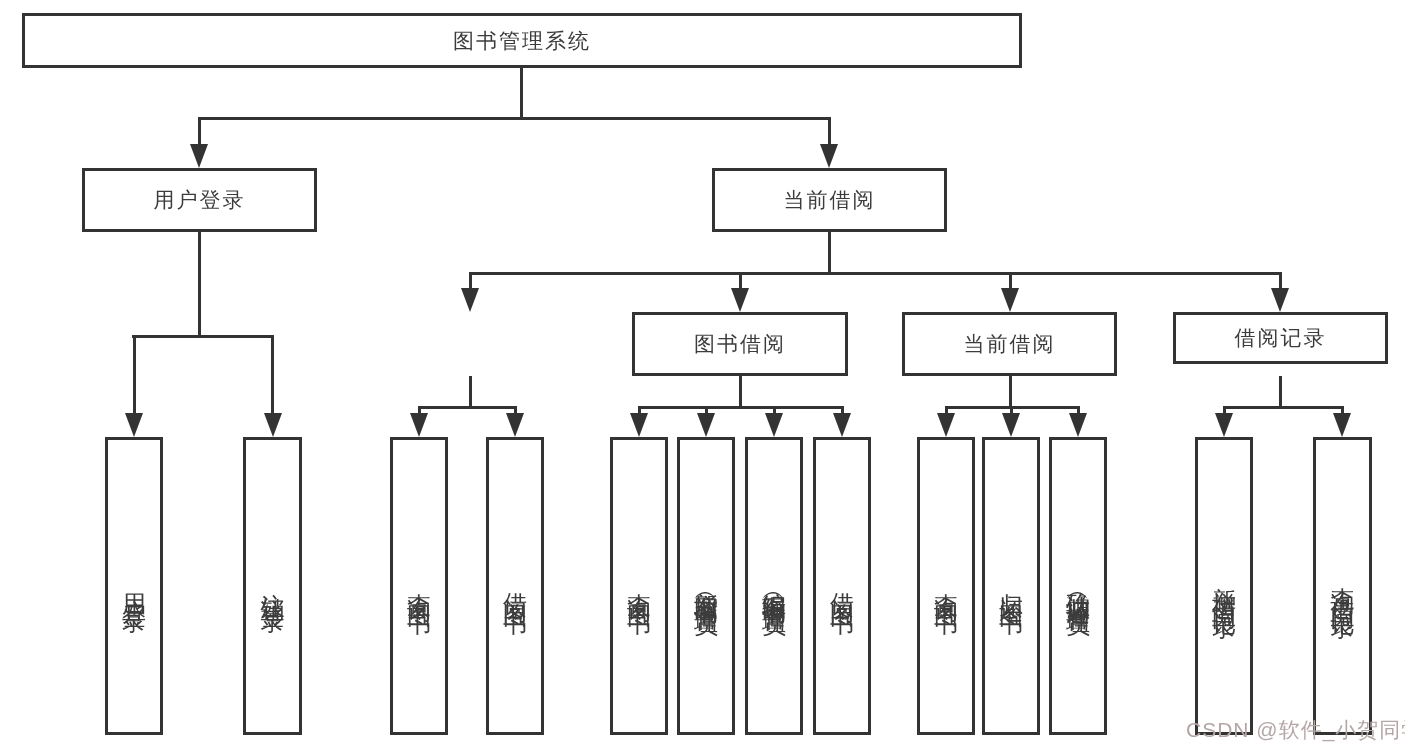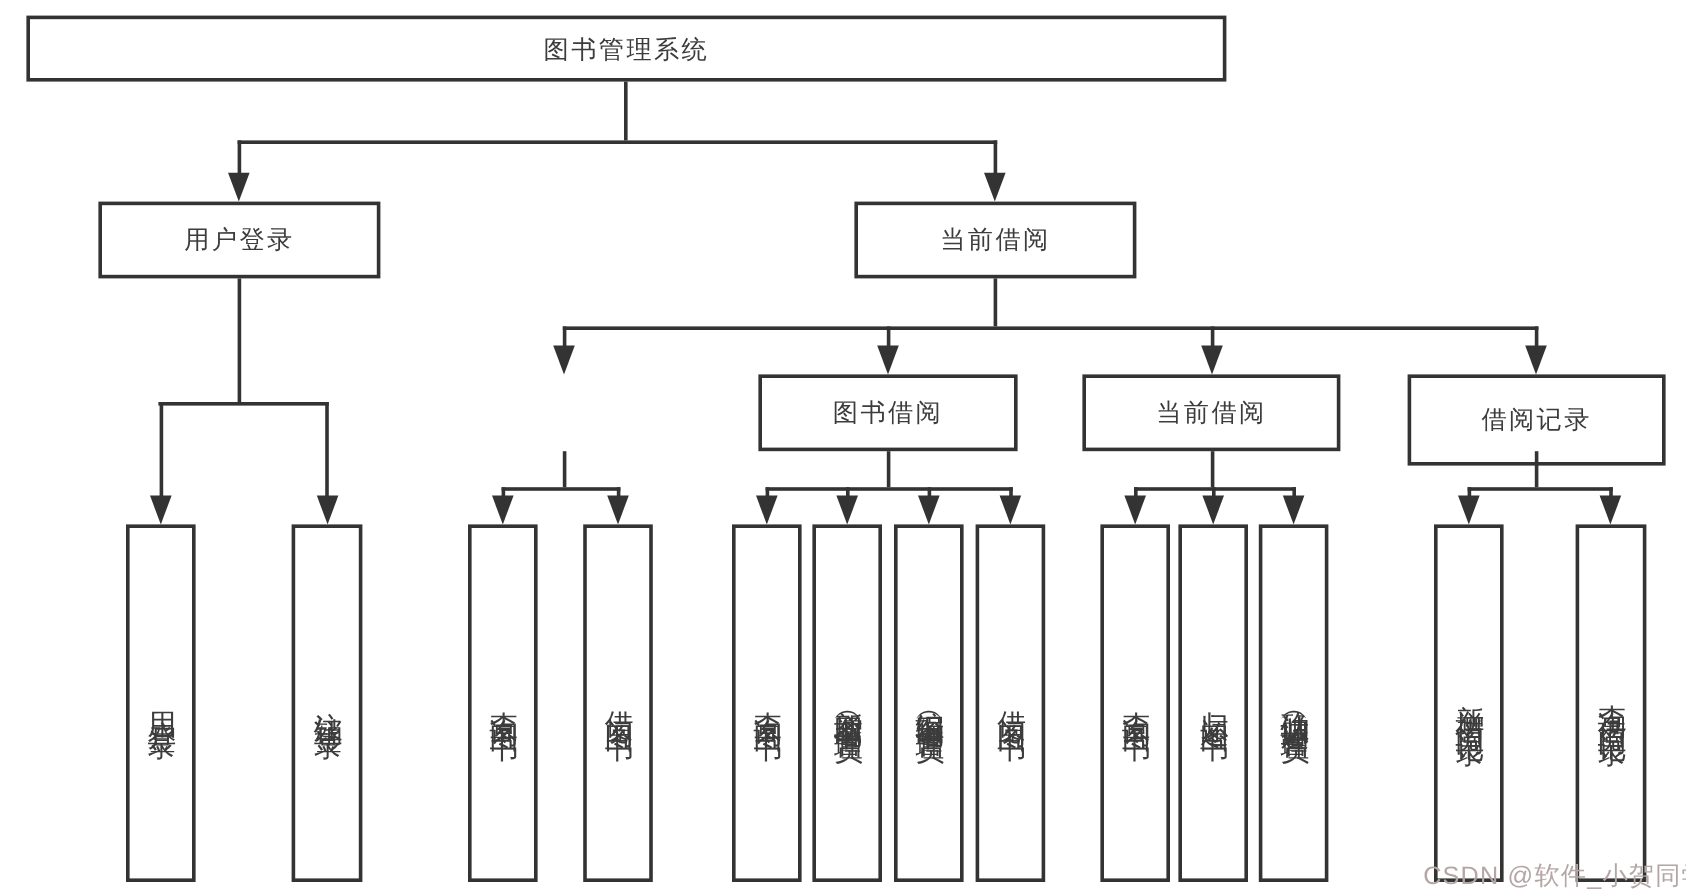--- a/index.html
+++ b/index.html
@@ -73,21 +73,21 @@
   <div class="arrow" style="left:731px;top:288px;"></div>
   <div class="arrow" style="left:1001px;top:288px;"></div>
   <div class="arrow" style="left:1271px;top:288px;"></div>
 
   <div class="box hnode" style="left:632px;top:312px;width:216px;height:64px;">
     <span>图书借阅</span>
   </div>
   <div class="box hnode" style="left:902px;top:312px;width:215px;height:64px;">
     <span>当前借阅</span>
   </div>
-  <div class="box hnode" style="left:1173px;top:312px;width:215px;height:76px;">
+  <div class="box hnode" style="left:1173px;top:312px;width:215px;height:52px;">
     <span>借阅记录</span>
   </div>
 
   <div class="vline" style="left:469px;top:376px;height:30px;"></div>
   <div class="hline" style="left:418px;top:406px;width:99px;"></div>
   <div class="vline" style="left:418px;top:406px;height:10px;"></div>
   <div class="vline" style="left:514px;top:406px;height:10px;"></div>
   <div class="arrow" style="left:410px;top:413px;"></div>
   <div class="arrow" style="left:506px;top:413px;"></div>
 

